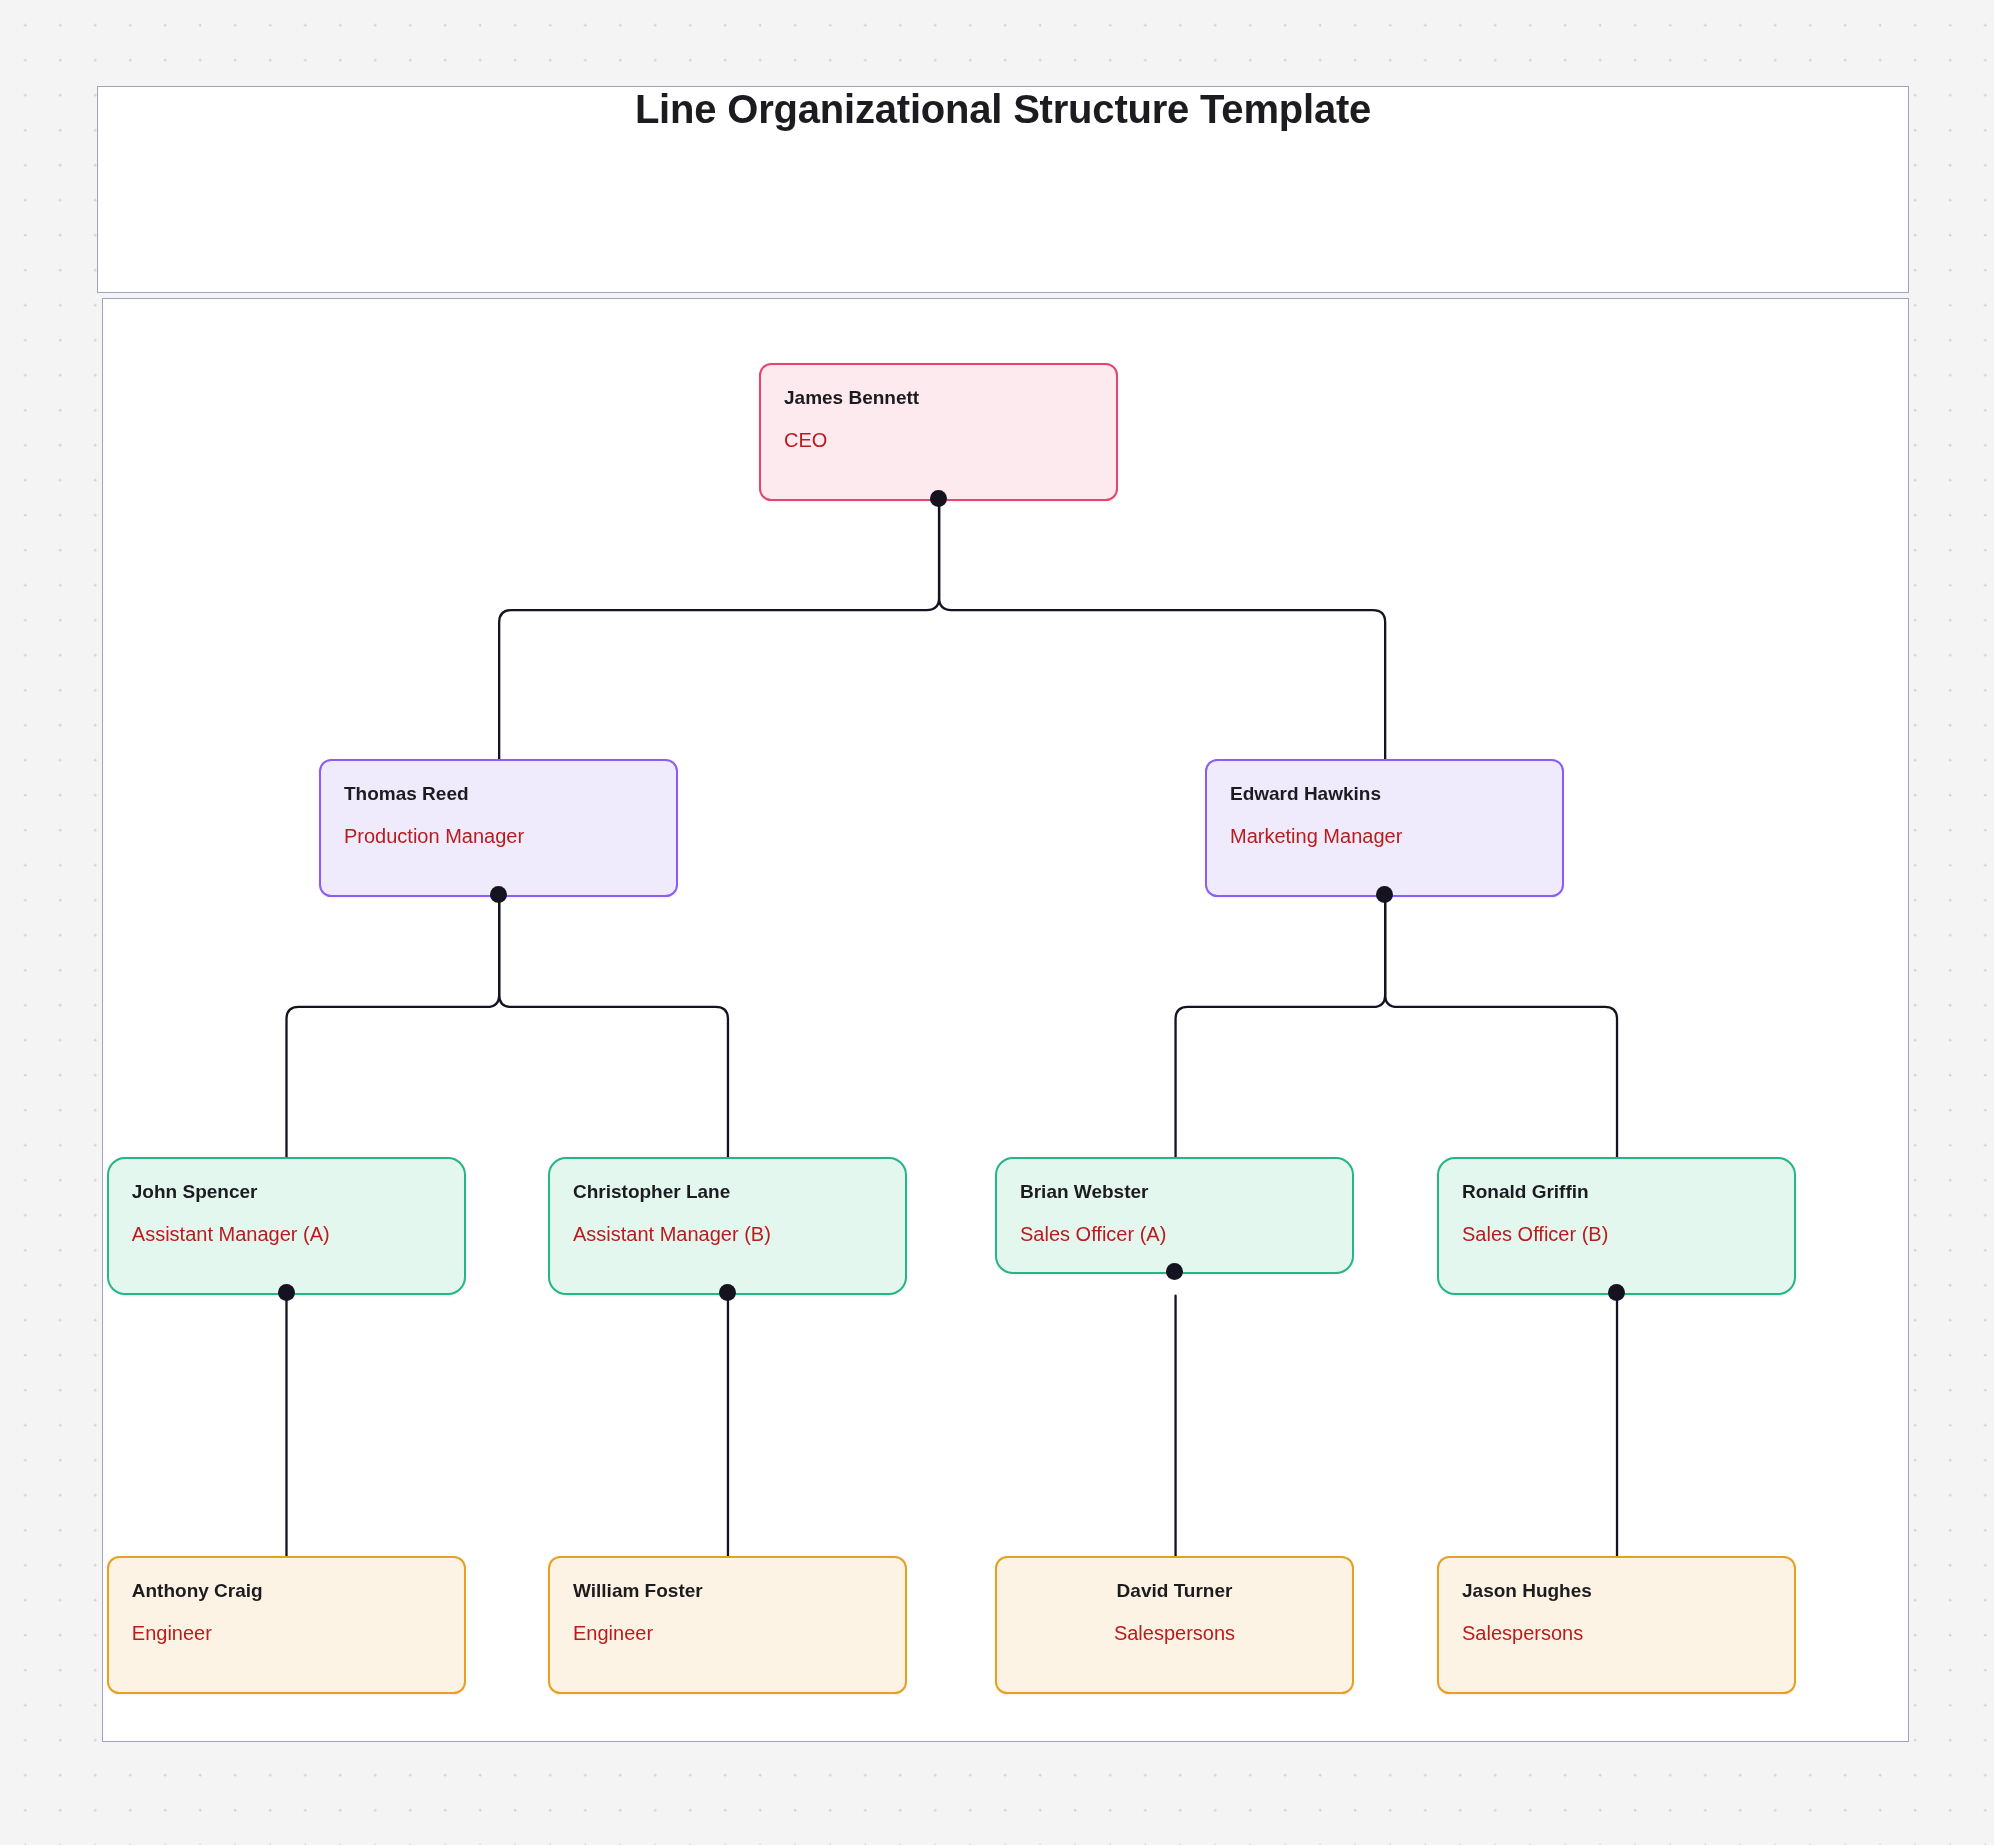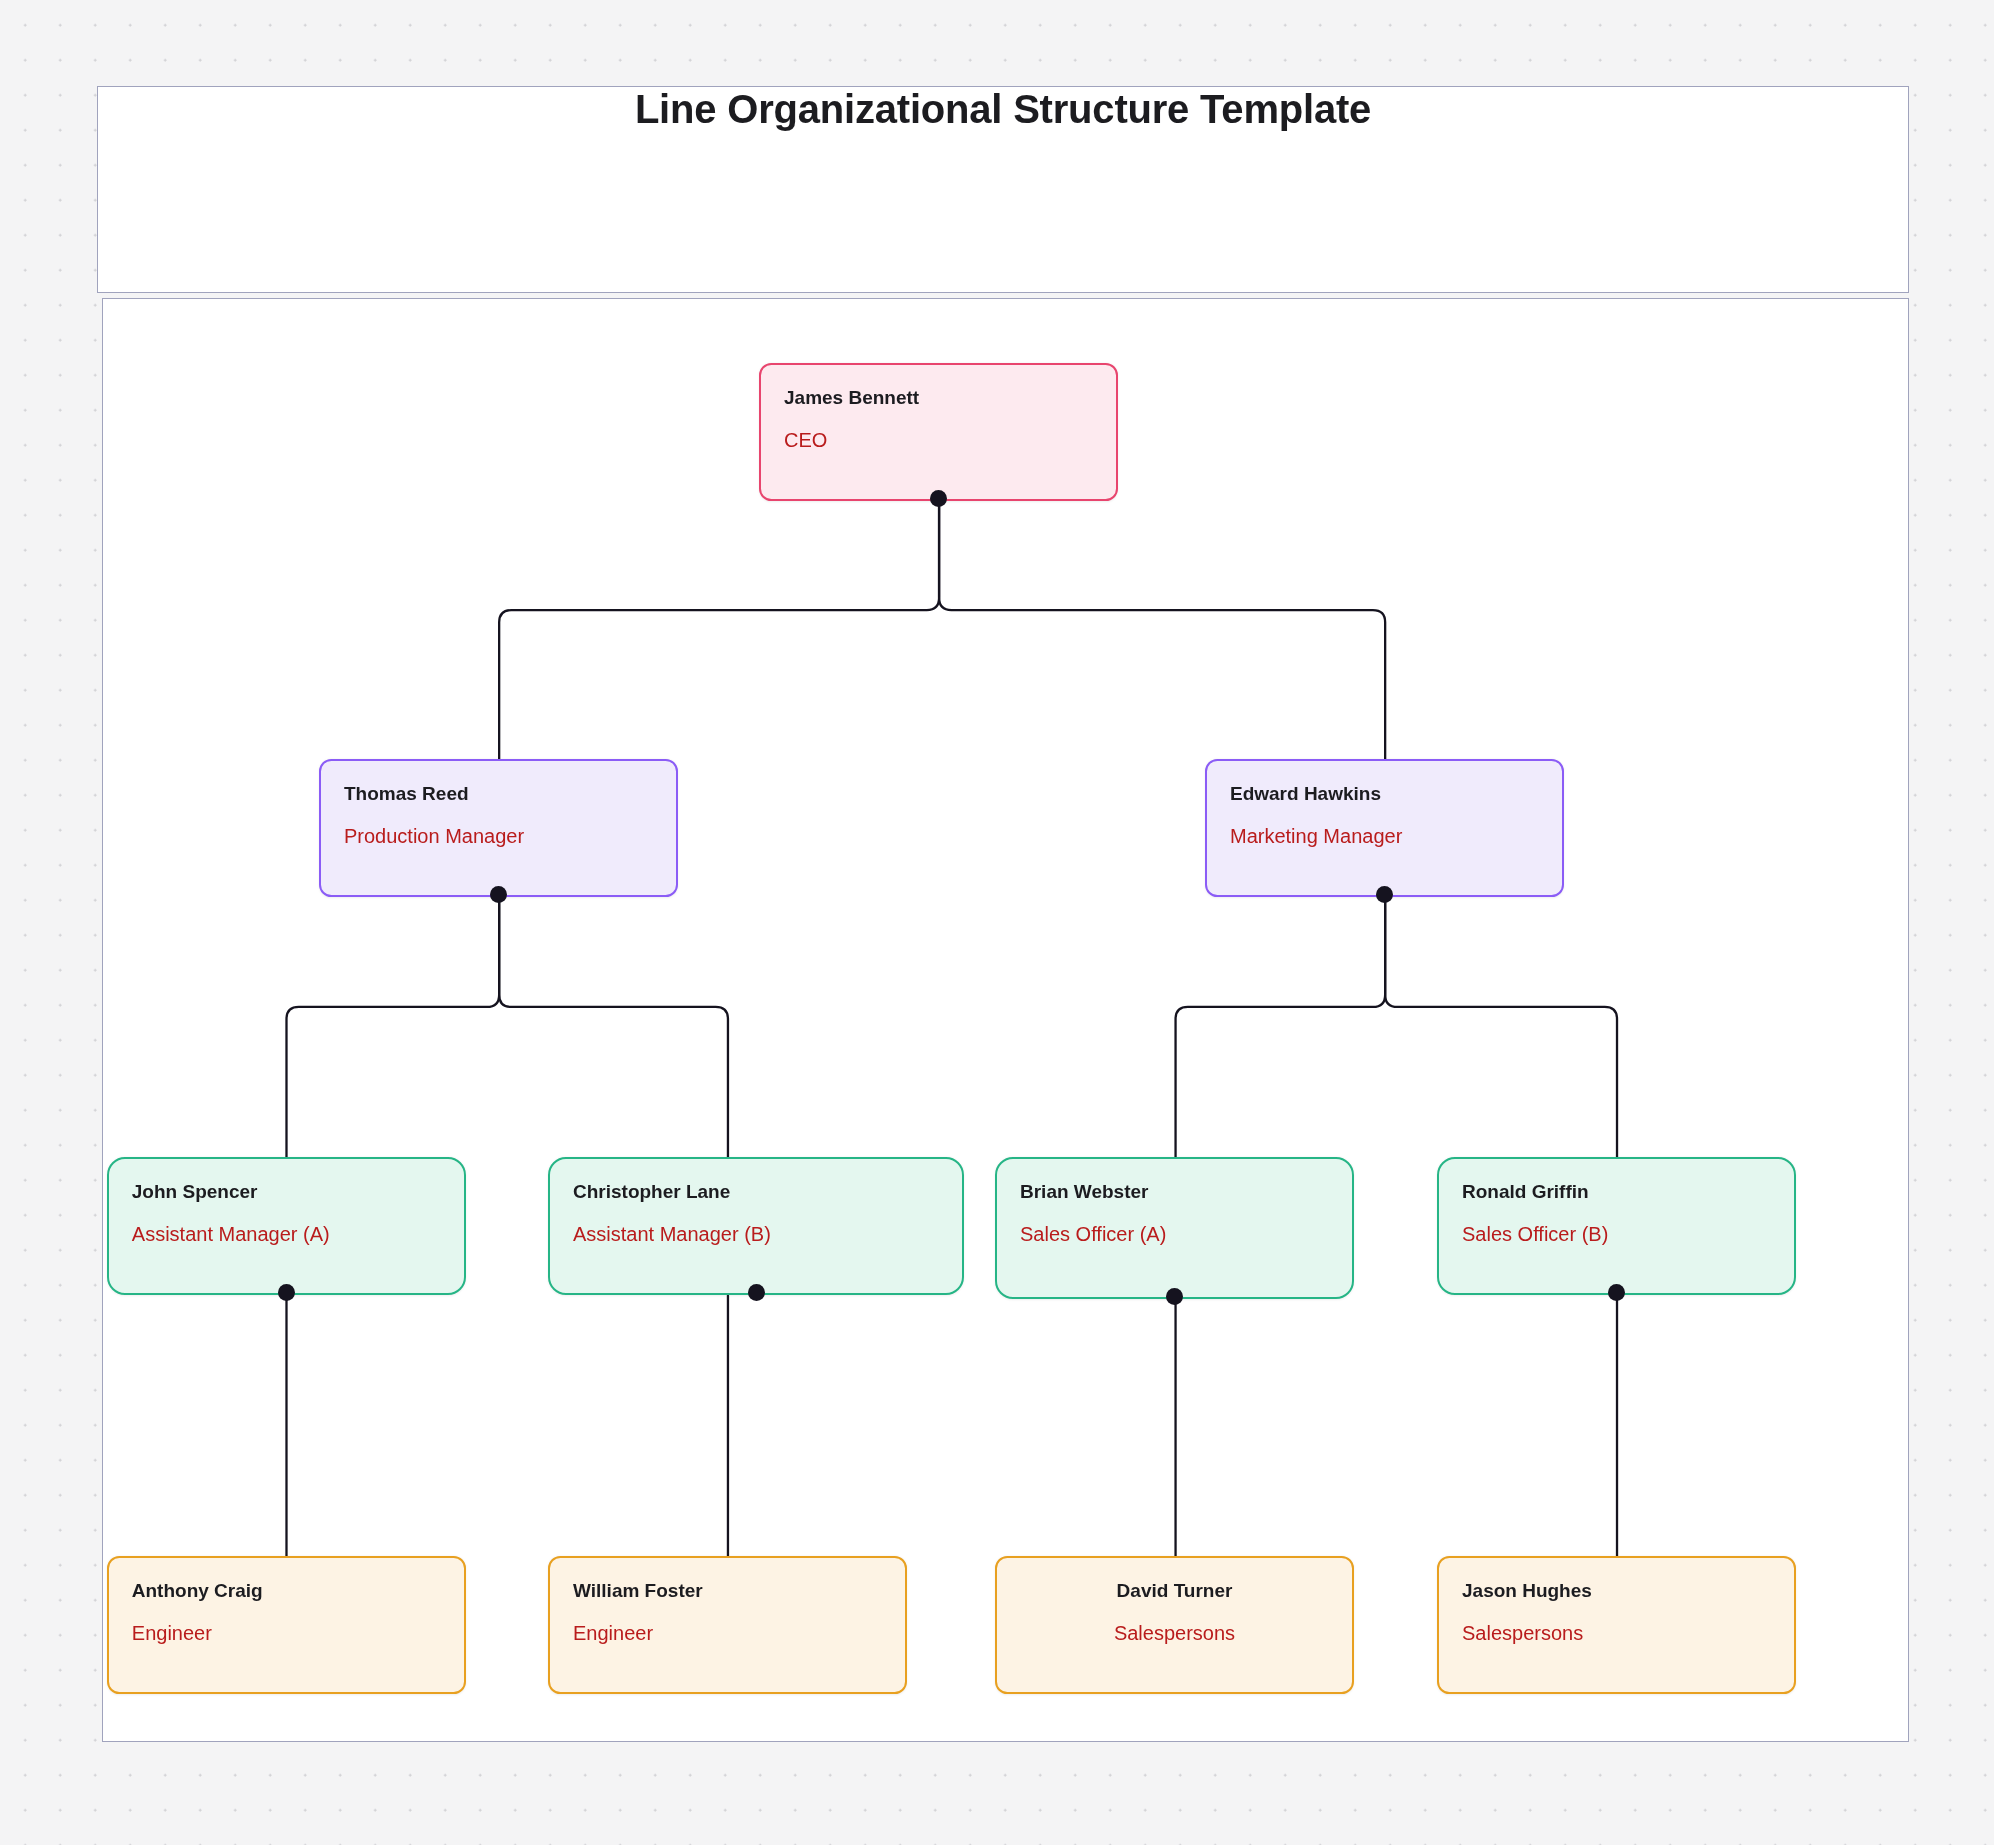--- a/index.html
+++ b/index.html
@@ -139,26 +139,26 @@
       <div class="node theme-purple" style="left: 1102px; top: 460px; width: 359px; height: 138px;">
         <div class="node-name">Edward Hawkins</div>
         <div class="node-role">Marketing Manager</div>
         <span class="port"></span>
       </div>
       <div class="node theme-green" style="left: 3.8px; top: 858px; width: 359px; height: 138px;">
         <div class="node-name">John Spencer</div>
         <div class="node-role">Assistant Manager (A)</div>
         <span class="port"></span>
       </div>
-      <div class="node theme-green" style="left: 445px; top: 858px; width: 416px; height: 138px;">
+      <div class="node theme-green" style="left: 445px; top: 858px; width: 359px; height: 138px;">
         <div class="node-name">Christopher Lane</div>
         <div class="node-role">Assistant Manager (B)</div>
         <span class="port"></span>
       </div>
-      <div class="node theme-green" style="left: 892px; top: 858px; width: 359px; height: 142px;">
+      <div class="node theme-green" style="left: 892px; top: 858px; width: 359px; height: 117px;">
         <div class="node-name">Brian Webster</div>
         <div class="node-role">Sales Officer (A)</div>
         <span class="port"></span>
       </div>
       <div class="node theme-green" style="left: 1334px; top: 858px; width: 359px; height: 138px;">
         <div class="node-name">Ronald Griffin</div>
         <div class="node-role">Sales Officer (B)</div>
         <span class="port"></span>
       </div>
       <div class="node theme-orange" style="left: 3.8px; top: 1257px; width: 359px; height: 138px;">

